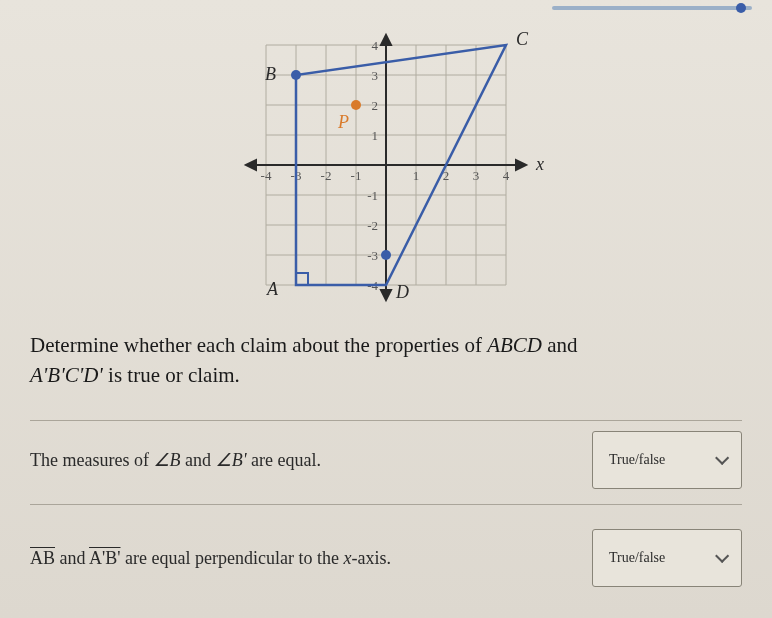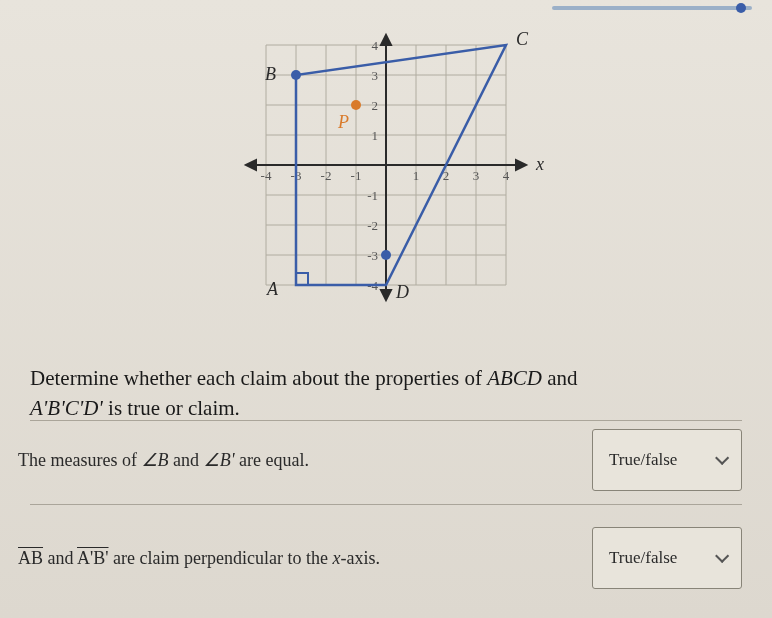--- a/index.html
+++ b/index.html
@@ -46,53 +46,52 @@
       height: 290px;
     }
     .question {
       position: absolute;
       top: 330px;
       left: 30px;
       right: 30px;
       font-size: 21px;
       line-height: 1.45;
       color: #1a1a1a;
-      margin-top: 33px;
     }
     .question .math { font-style: italic; }
     .hr {
       position: absolute;
       left: 30px;
       right: 30px;
       height: 1px;
       background: #aaa59a;
     }
     .hr1 { top: 420px; }
     .row {
       position: absolute;
-      left: 18px;
+      left: 30px;
       right: 30px;
       display: flex;
       align-items: center;
       justify-content: space-between;
       height: 56px;
     }
     .row1 { top: 432px; }
     .row2 { top: 530px; }
     .claim {
       font-size: 18px;
       color: #2a2a2a;
     }
     .claim .math { font-style: italic; }
     .overline { text-decoration: overline; }
     .dropdown {
       border: 1px solid #888478;
       background: #e8e4db;
       padding: 20px 16px;
-      font-size: 17px;
+      font-size: 14px;
       display: flex;
       align-items: center;
       gap: 10px;
       border-radius: 3px;
       cursor: pointer;
       min-width: 150px;
       justify-content: space-between;
     }
     .chevron {
       display: inline-block;
@@ -201,19 +200,19 @@
   <div class="dropdown">
     <span>True/false</span>
     <span class="chevron"></span>
   </div>
 </div>
 
 <div class="hr hr2"></div>
 
 <div class="row row2">
   <div class="claim">
-    <span class="overline">AB</span><span> and </span><span class="overline">A'B'</span><span> are claim perpendicular to the </span><span class="math">x</span><span>-axis.</span>
+    <span class="overline">AB</span><span> and </span><span class="overline">A'B'</span><span> are equal perpendicular to the </span><span class="math">x</span><span>-axis.</span>
   </div>
   <div class="dropdown">
     <span>True/false</span>
     <span class="chevron"></span>
   </div>
 </div>
 
 </body></html>

